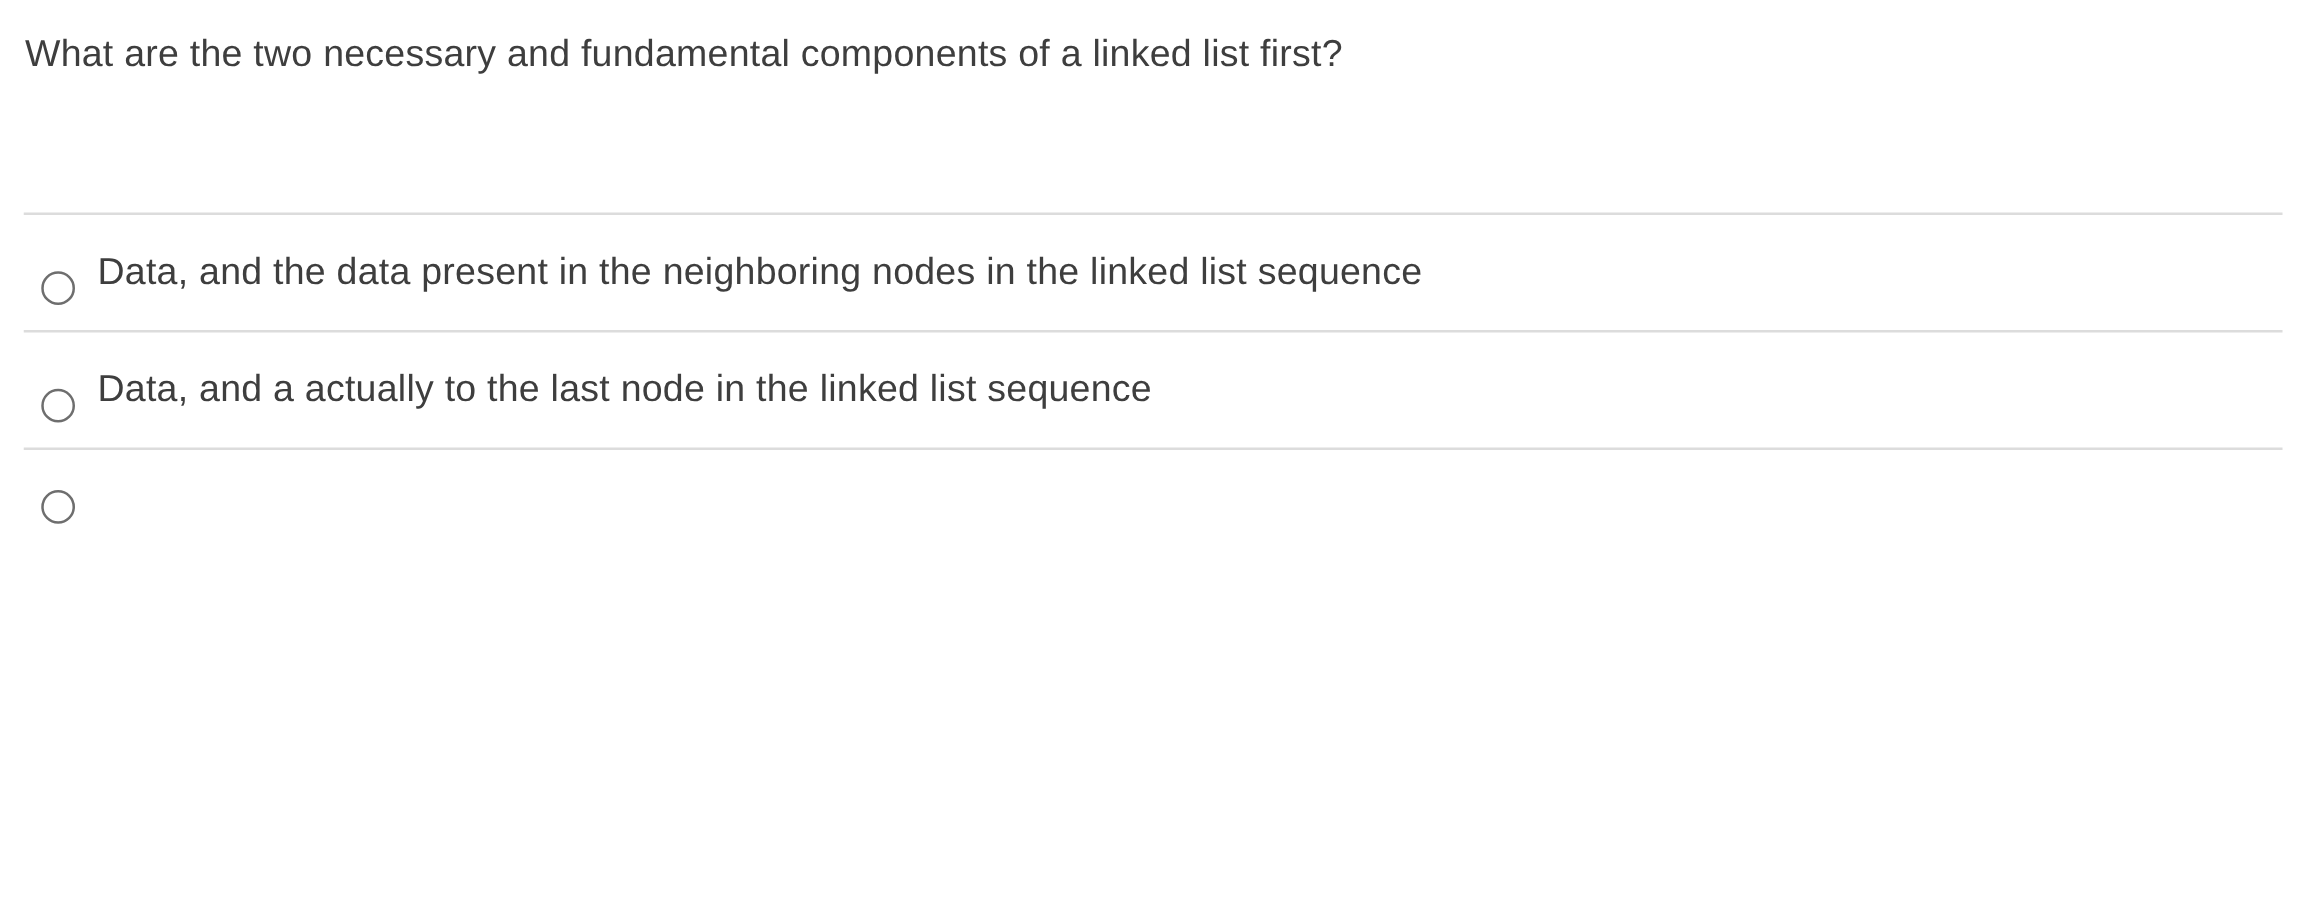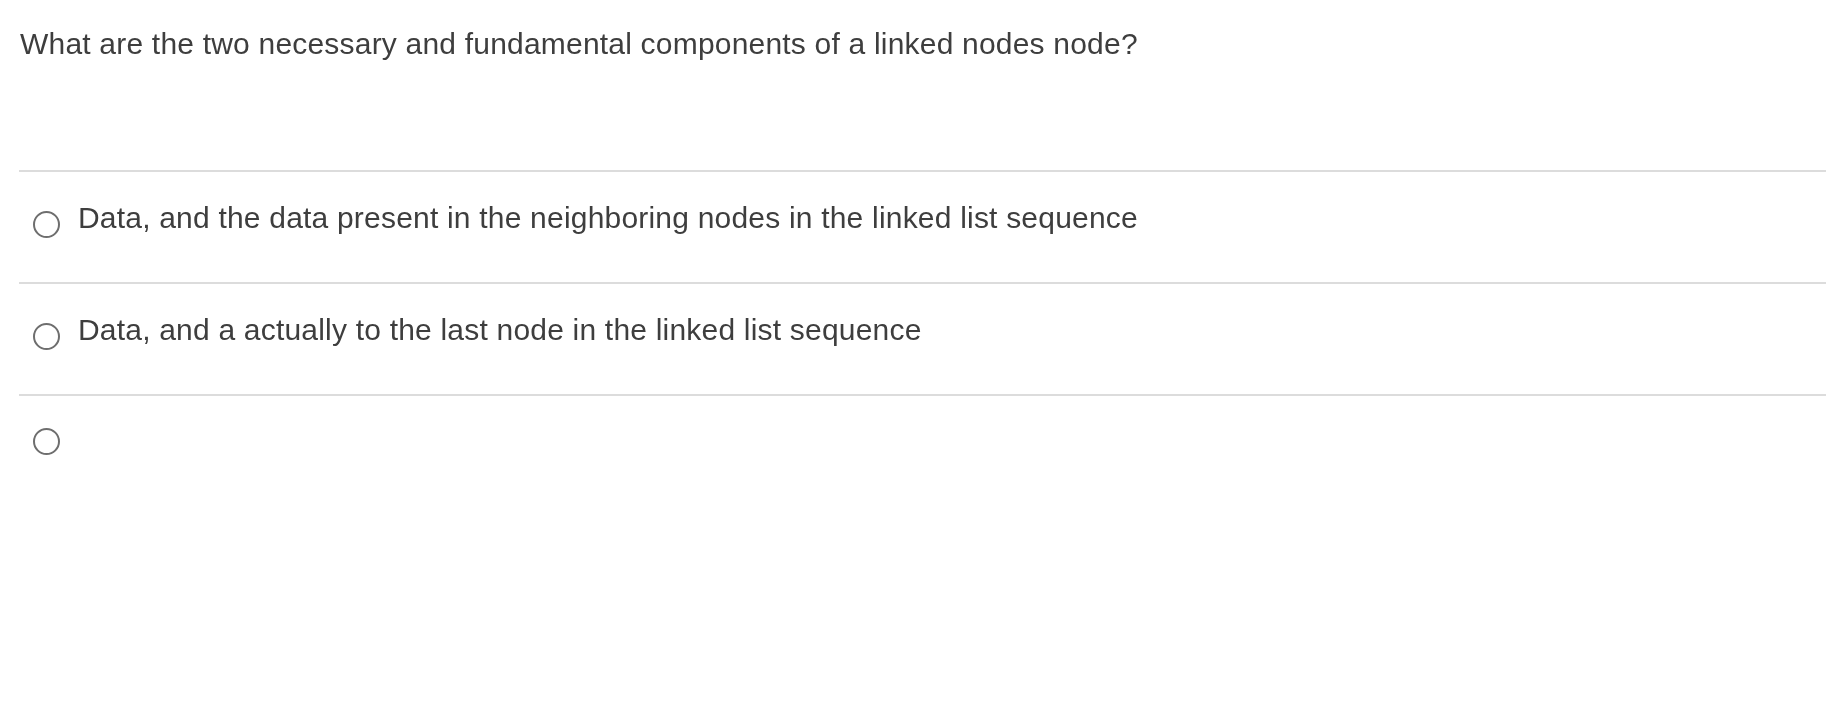--- a/index.html
+++ b/index.html
@@ -22,25 +22,24 @@
     line-height: 44px;
     font-weight: 400;
     color: var(--text);
     letter-spacing: 0.2px;
   }
   .options {
     margin: 104px 19px 0 19px;
   }
   .option {
     display: flex;
-    align-items: center;
+    align-items: flex-end;
     border-top: 2px solid var(--divider);
     padding: 20px 0 20px 14px;
     cursor: pointer;
-    margin-top: 18px;
   }
   .radio {
     flex: none;
     width: 27px;
     height: 27px;
     margin: 12px 18px 0 0;
     border: 2px solid var(--radio);
     border-radius: 50%;
     background: var(--bg);
   }
@@ -49,21 +48,21 @@
     line-height: 52px;
     color: var(--text);
     max-width: 1710px;
     letter-spacing: 0.2px;
   }
 </style>
 </head>
 <body>
 
 <div class="page">
-  <h1 class="question">What are the two necessary and fundamental components of a linked nodes node?</h1>
+  <h1 class="question">What are the two necessary and fundamental components of a linked list first?</h1>
   <div class="options">
   <div class="option">
     <span class="radio" role="radio" aria-checked="false"></span>
     <span class="label">Data, and the data present in the neighboring nodes in the linked list sequence</span>
   </div>
 
   <div class="option">
     <span class="radio" role="radio" aria-checked="false"></span>
     <span class="label">Data, and a actually to the last node in the linked list sequence</span>
   </div>

